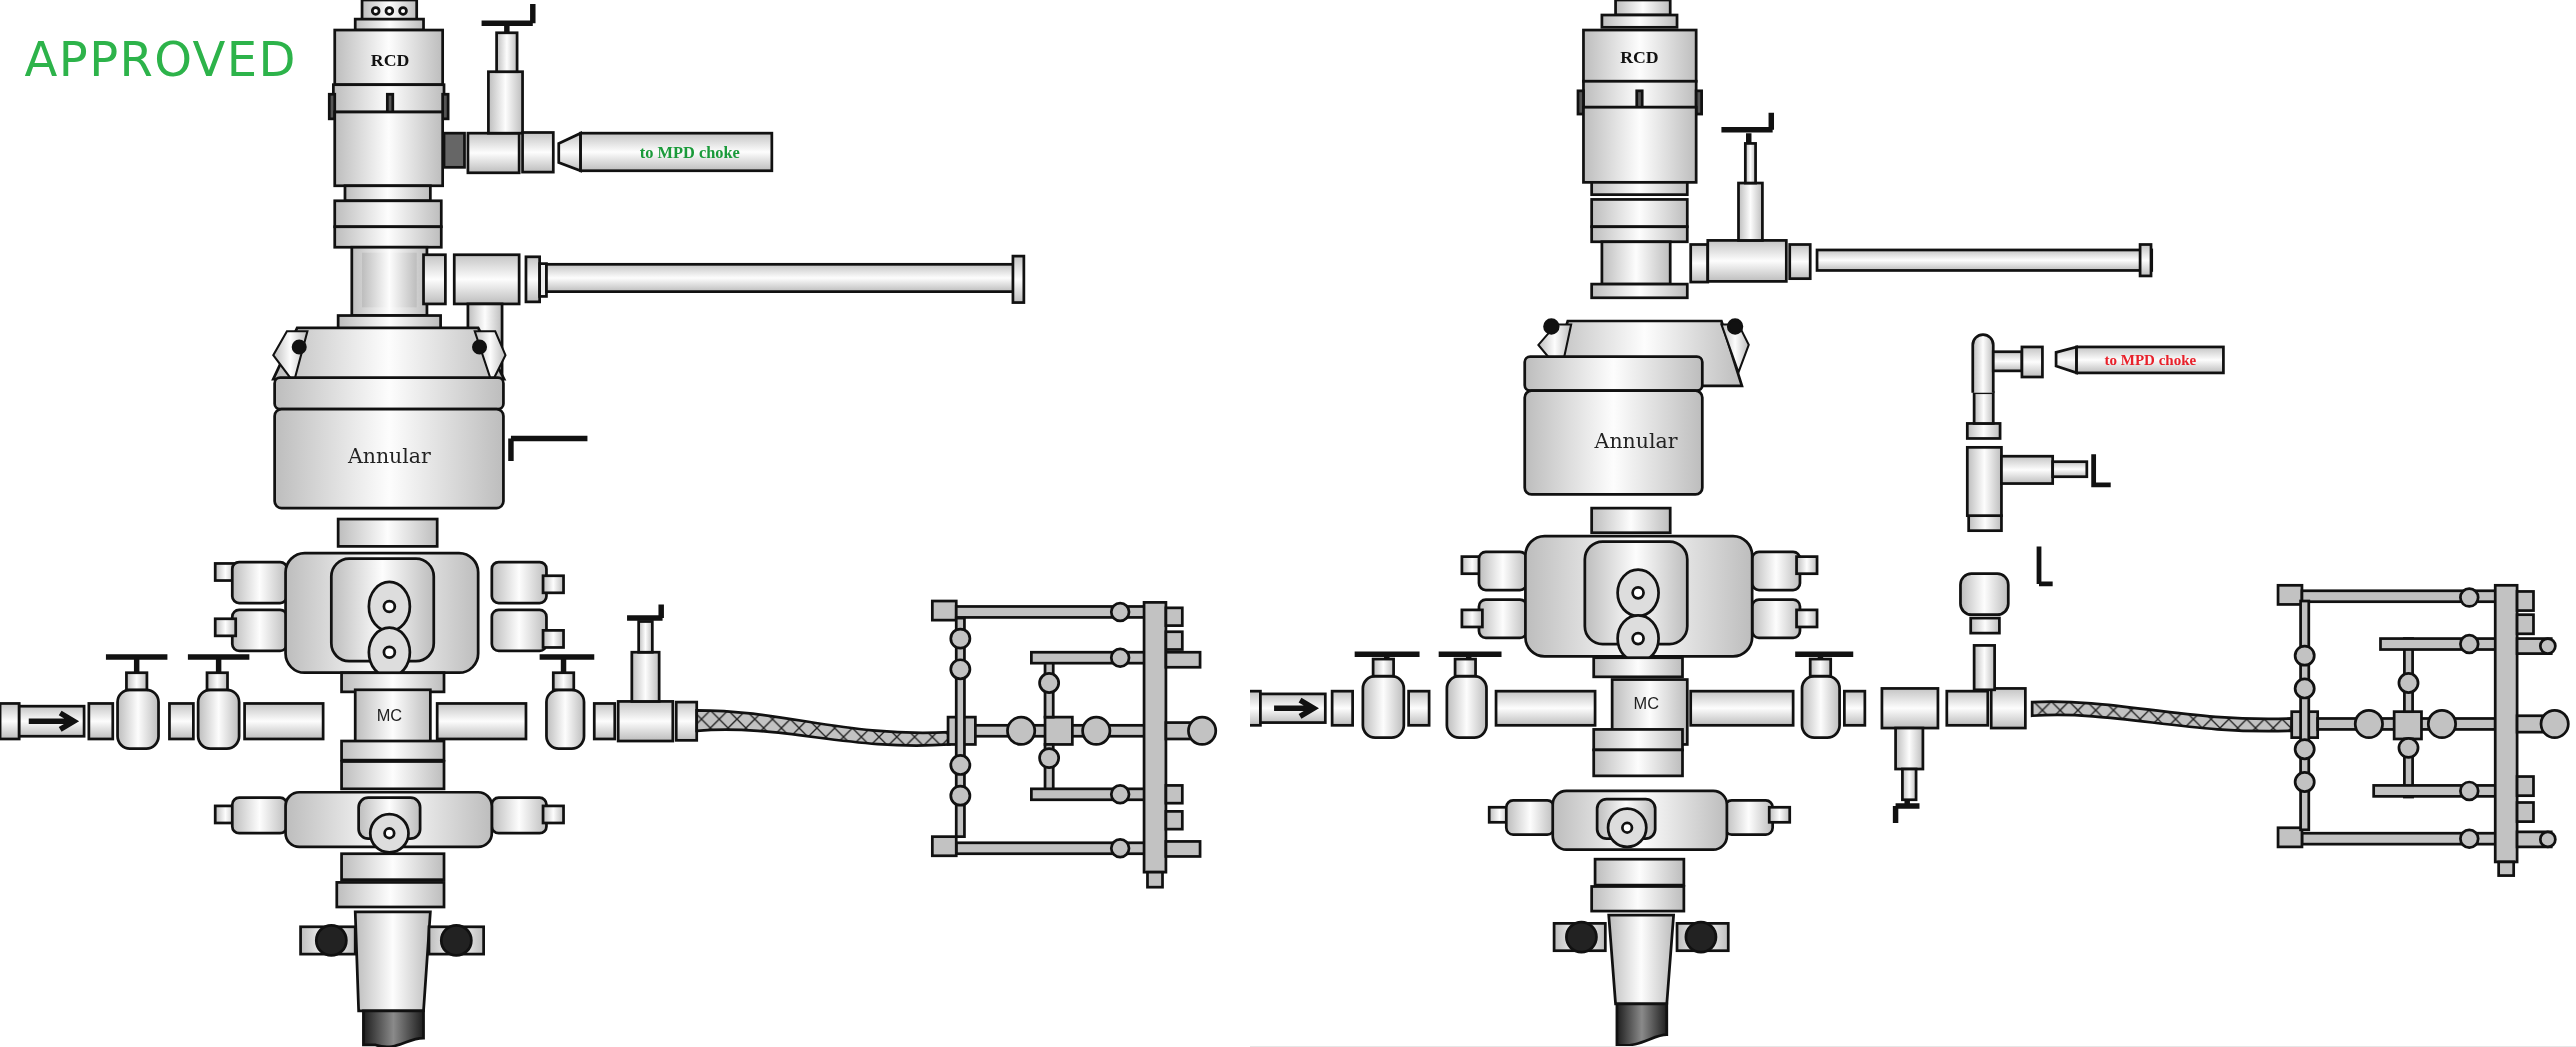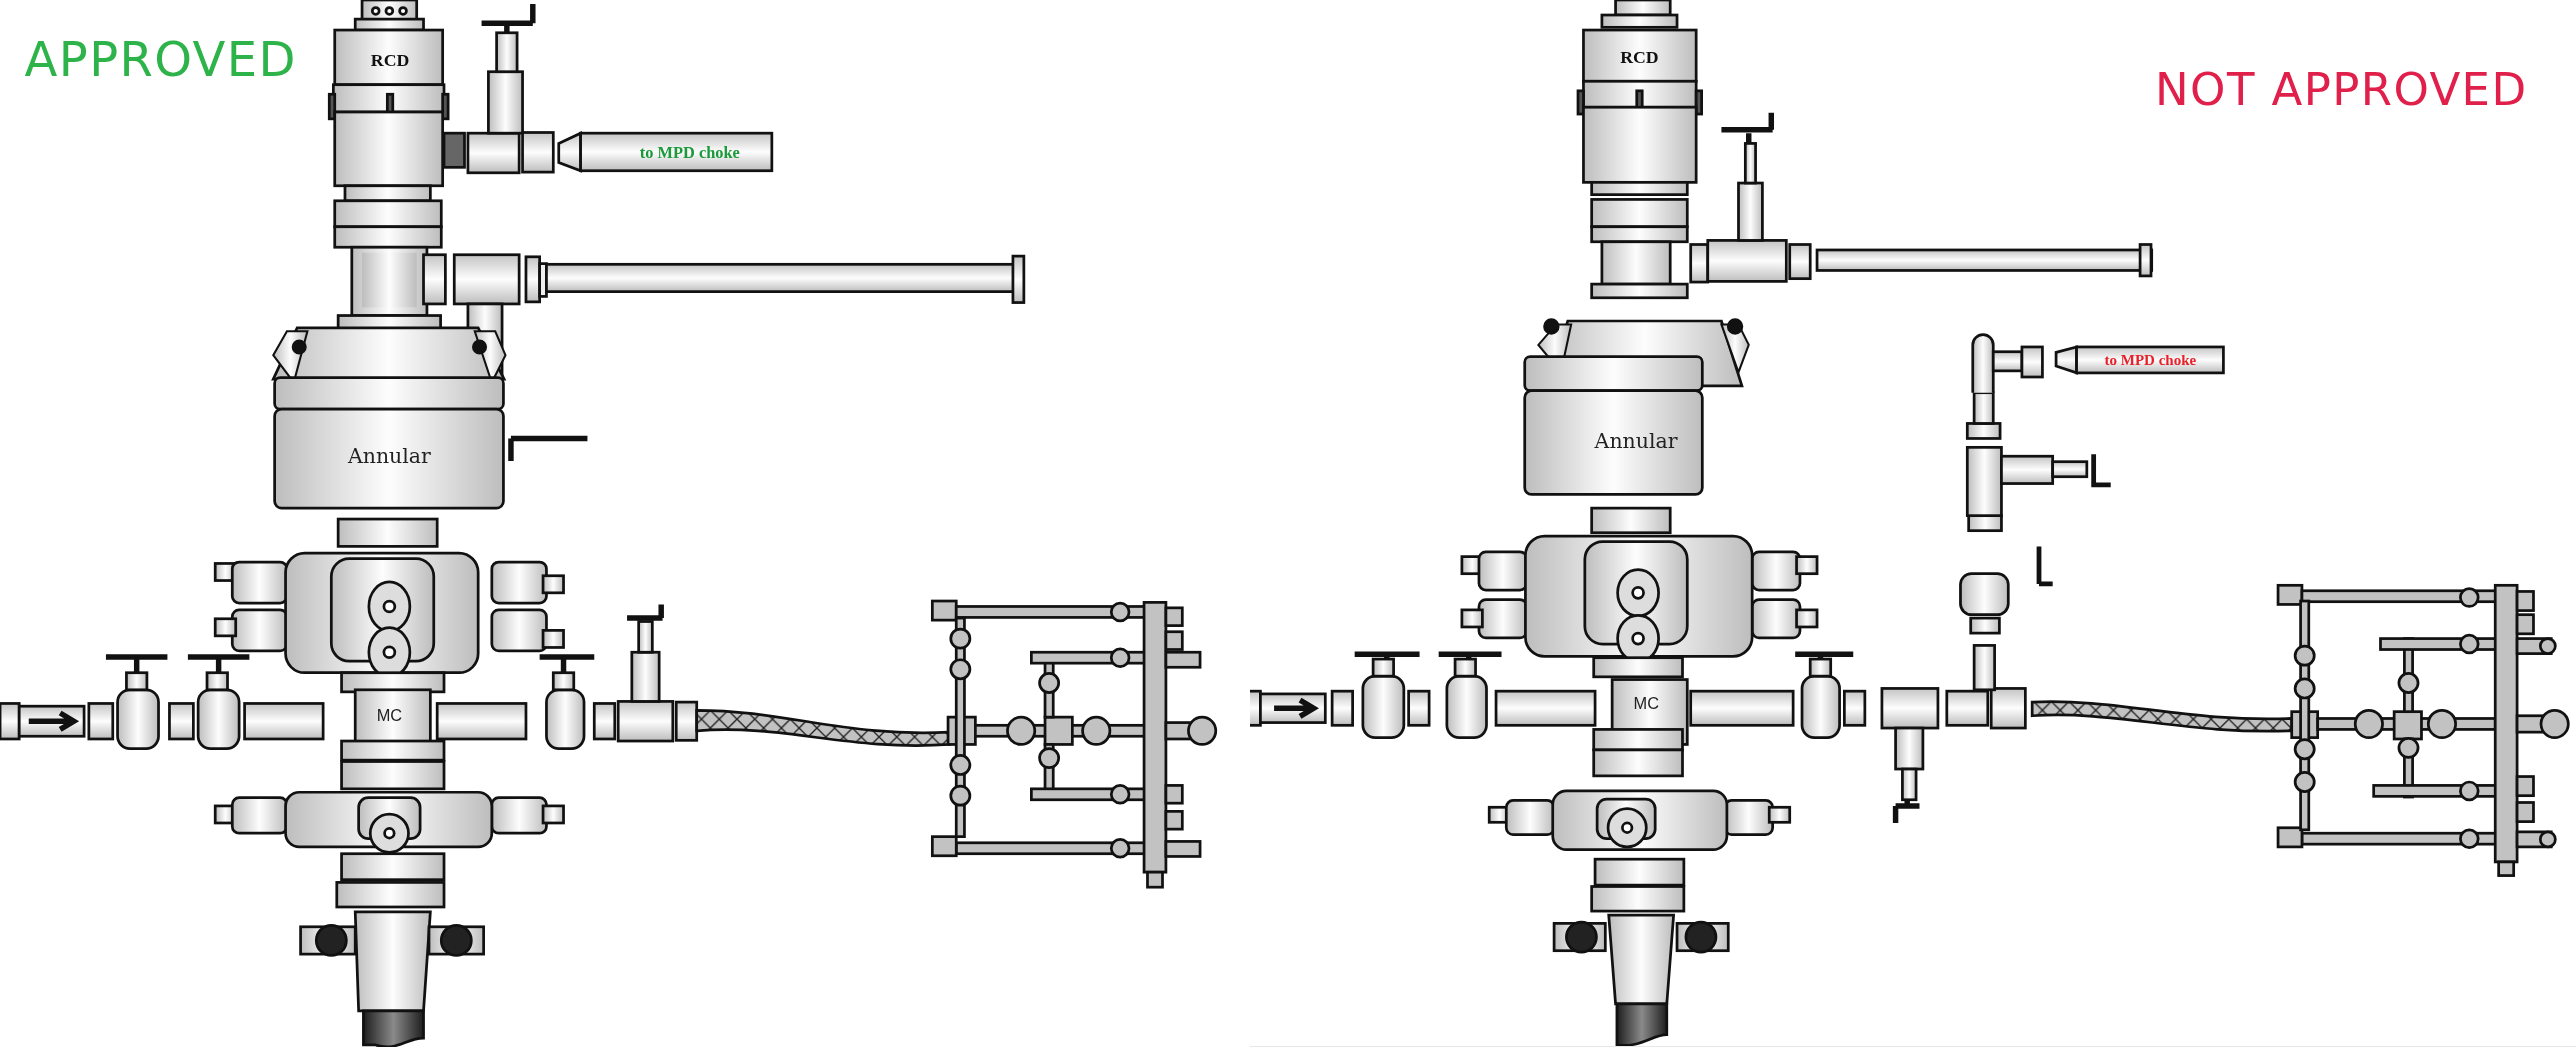--- a/index.html
+++ b/index.html
@@ -204,21 +204,20 @@
         <rect x="1707" y="1150" width="24" height="26"></rect>
           <rect x="1707" y="1188" width="24" height="26"></rect>
         <rect x="1707" y="1232" width="50" height="22"></rect>
         <rect x="1680" y="1277" width="22" height="22"></rect>
       </g>
     </g>
   </svg>
 </div>
 
 <div class="panel" id="panel-right">
-  <div class="verdict" id="verdict-right" style="color:#e0204a">NOT APPROVED</div>
   <svg width="1326" height="1047" viewBox="0 0 1941 1533">
     <defs>
       <linearGradient id="steelR" x1="0" x2="1">
           <stop offset="0" stop-color="#bdbdbd"></stop>
           <stop offset="0.5" stop-color="#fdfdfd"></stop>
           <stop offset="1" stop-color="#bdbdbd"></stop>
         </linearGradient>
       <linearGradient id="steelRv" x1="0" x2="0" y1="0" y2="1">
           <stop offset="0" stop-color="#c4c4c4"></stop>
           <stop offset="0.5" stop-color="#fdfdfd"></stop>

